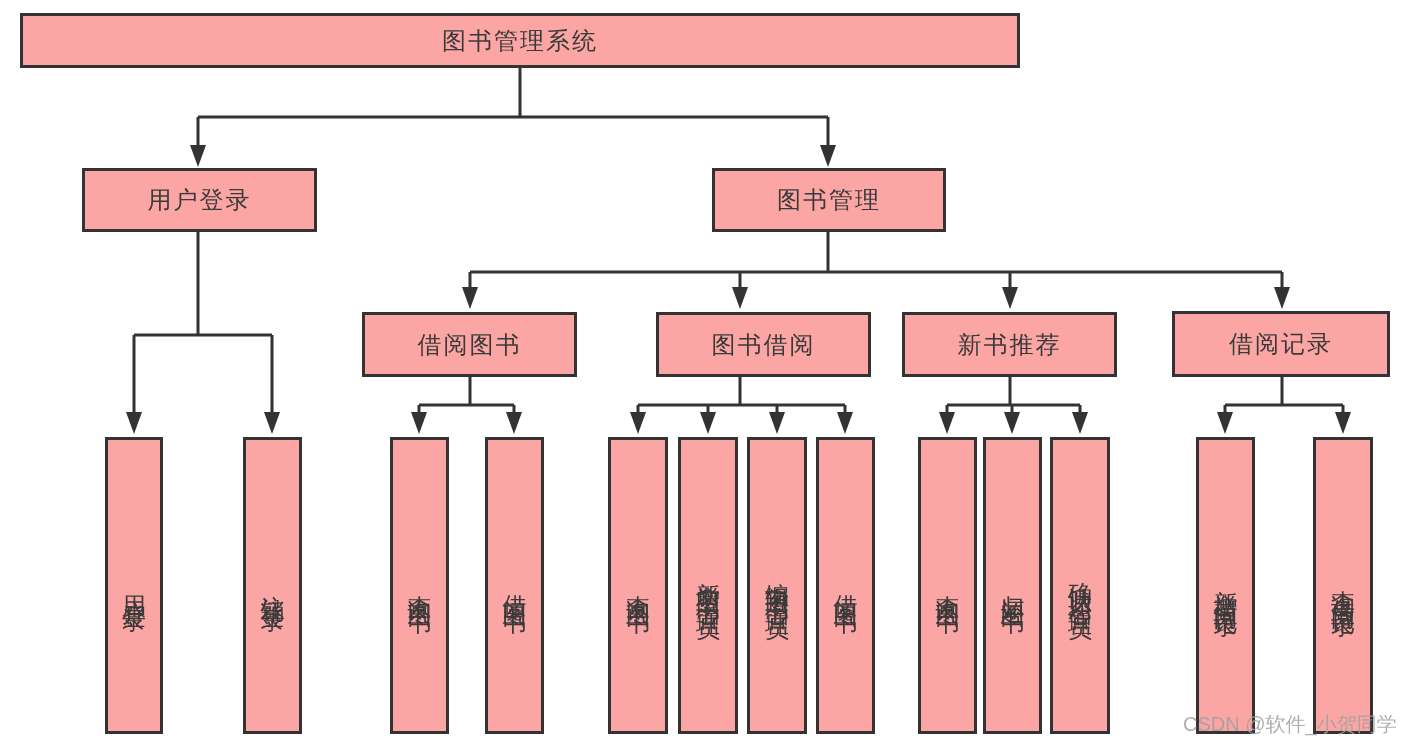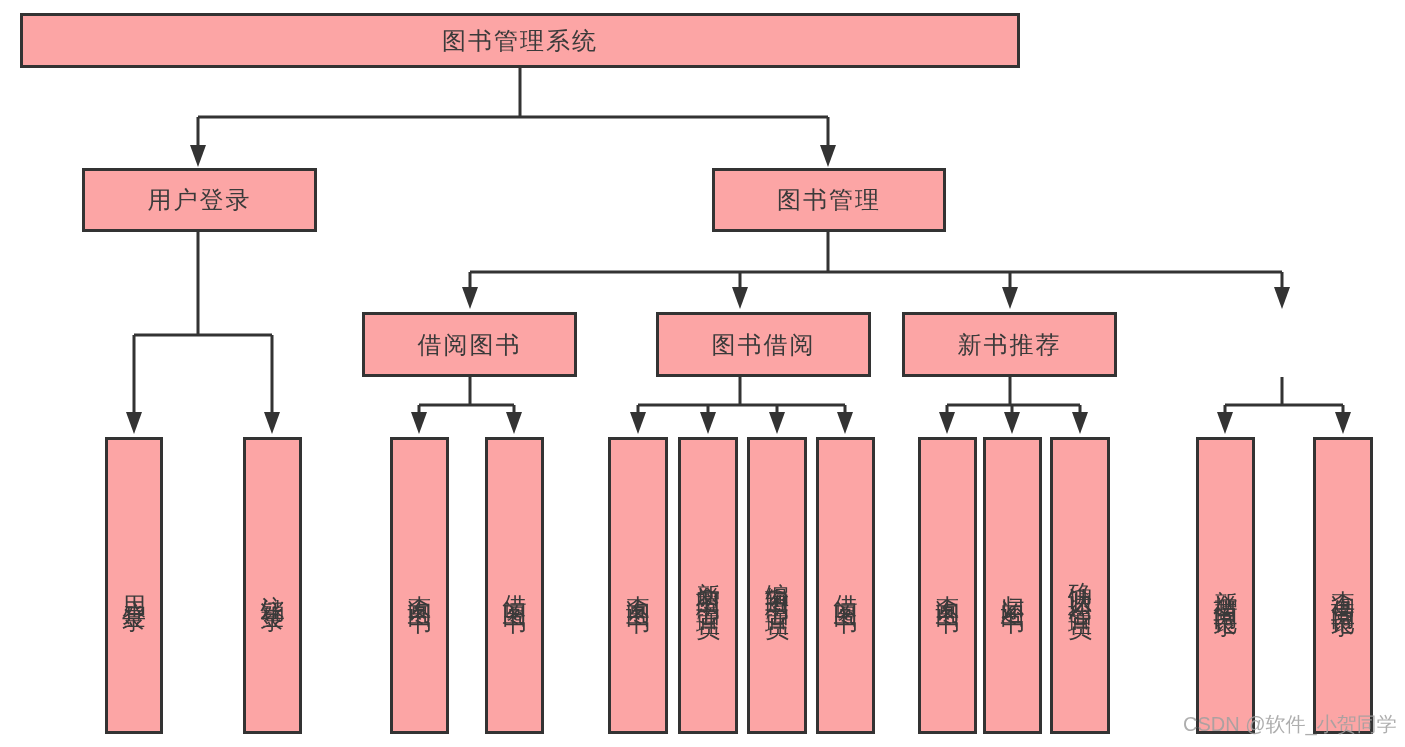--- a/index.html
+++ b/index.html
@@ -105,20 +105,21 @@
   </svg>
 
   <div class="node h-node" style="left:20px; top:13px; width:1000px; height:55px;">图书管理系统</div>
 
   <div class="node h-node" style="left:82px; top:168px; width:235px; height:64px;">用户登录</div>
   <div class="node h-node" style="left:712px; top:168px; width:234px; height:64px;">图书管理</div>
 
   <div class="node h-node" style="left:362px; top:312px; width:215px; height:65px;">借阅图书</div>
   <div class="node h-node" style="left:632px; top:312px; width:215px; height:65px;margin-left:24px;">图书借阅</div>
   <div class="node h-node" style="left:902px; top:312px; width:215px; height:65px;">新书推荐</div>
+  <div class="node h-node" style="left:1172px; top:311px; width:218px; height:66px;">借阅记录</div>
 
   <div class="node v-node" style="left:105px; top:437px; width:58px; height:297px;">用户登录</div>
   <div class="node v-node" style="left:243px; top:437px; width:59px; height:297px;">注销登录</div>
 
   <div class="node v-node" style="left:390px; top:437px; width:59px; height:297px;">查询图书</div>
   <div class="node v-node" style="left:485px; top:437px; width:59px; height:297px;">借阅图书</div>
 
   <div class="node v-node" style="left:608px; top:437px; width:60px; height:297px;">查询图书</div>
   <div class="node v-node" style="left:678px; top:437px; width:60px; height:297px;">新增图书（管理员）</div>
   <div class="node v-node" style="left:747px; top:437px; width:60px; height:297px;">编辑图书（管理员）</div>

